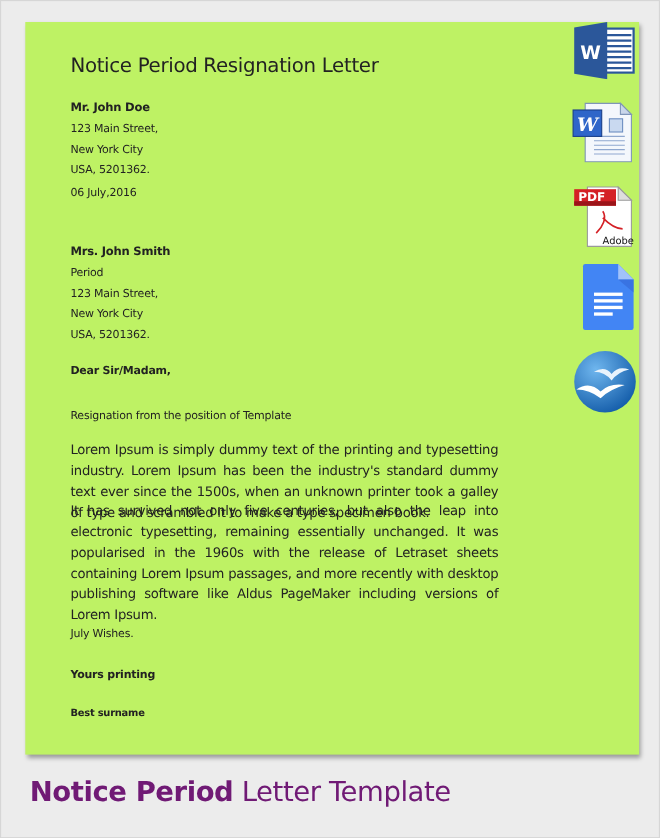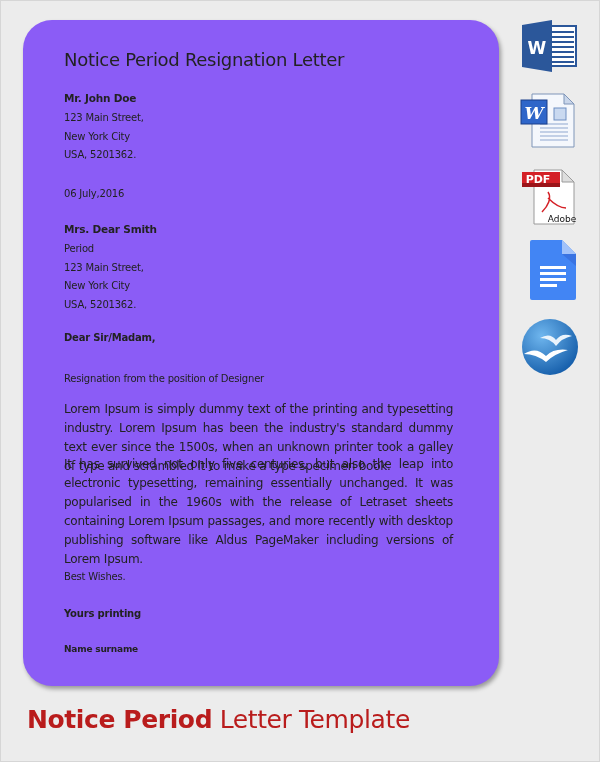--- a/index.html
+++ b/index.html
@@ -2,68 +2,67 @@
 <html><head>
 <meta charset="utf-8">
 <style>
   html, body { margin:0; padding:0; }
   body {
     width:600px; height:762px; background:#ececec; position:relative; overflow:hidden;
     font-family:"Liberation Sans", sans-serif;
   }
   .frame { position:absolute; left:0; top:0; width:598px; height:760px; border:1px solid #d6d6d6; }
   .page {
-    position:absolute; left:23px; top:20px; width:476px; height:666px; background:#8b5cf6;
+    position:absolute; left:23px; top:20px; width:558px; height:666px; background:#bef264;
     box-shadow: 2px 3px 4px rgba(0,0,0,0.35);
-    border-radius: 29px;
   }
   .content { position:absolute; left:41px; top:0; width:389px; color:#222; }
   .title { position:absolute; top:29px; left:0; font-size:18px; color:#222; white-space:nowrap; font-family:"DejaVu Sans", sans-serif; letter-spacing:-0.3px; }
   .line { position:absolute; left:0; font-size:10px; white-space:nowrap; font-family:"DejaVu Sans", sans-serif; letter-spacing:-0.2px;text-align:center; }
   .bold { font-weight:bold; }
   .b11 { font-size:10.5px; }
   .para { position:absolute; left:0; width:389px; font-size:12px; line-height:19px; text-align:justify; font-family:"DejaVu Sans", sans-serif; letter-spacing:-0.25px; }
   .icons { position:absolute; left:518px; top:0; width:66px; }
   .icon { position:absolute; left:0; width:66px; height:70px; }
-  .footer-title { position:absolute; left:27px; top:705px; font-size:25px; color:#b91c1c; white-space:nowrap; font-family:"DejaVu Sans", sans-serif; letter-spacing:-0.4px; }
+  .footer-title { position:absolute; left:27px; top:705px; font-size:25px; color:#701a75; white-space:nowrap; font-family:"DejaVu Sans", sans-serif; letter-spacing:-0.4px; }
   .footer-title .strong { font-weight:bold; }
   .footer-title .light { font-weight:normal; }
 </style>
 </head>
 <body>
 
 <div class="frame"></div>
 
 <div class="page">
   <div class="content">
     <div class="title">Notice Period Resignation Letter</div>
 
     <div class="line bold b11" style="top:72px">Mr. John Doe</div>
     <div class="line" style="top:92px">123 Main Street,</div>
     <div class="line" style="top:111px">New York City</div>
     <div class="line" style="top:129px">USA, 5201362.</div>
 
-    <div class="line" style="top:168px">06 July,2016</div>
+    <div class="line" style="top:150px">06 July,2016</div>
 
-    <div class="line bold b11" style="top:203px">Mrs. Dear Smith</div>
+    <div class="line bold b11" style="top:203px">Mrs. John Smith</div>
     <div class="line" style="top:223px">Period</div>
     <div class="line" style="top:242px">123 Main Street,</div>
     <div class="line" style="top:260px">New York City</div>
     <div class="line" style="top:279px">USA, 5201362.</div>
 
     <div class="line bold" style="top:312px">Dear Sir/Madam,</div>
 
-    <div class="line" style="top:353px">Resignation from the position of Designer</div>
+    <div class="line" style="top:353px">Resignation from the position of Template</div>
 
     <div class="para" style="top:380px">Lorem Ipsum is simply dummy text of the printing and typesetting industry. Lorem Ipsum has been the industry's standard dummy text ever since the 1500s, when an unknown printer took a galley of type and scrambled it to make a type specimen book.</div>
     <div class="para" style="top:435px">It has survived not only five centuries, but also the leap into electronic typesetting, remaining essentially unchanged. It was popularised in the 1960s with the release of Letraset sheets containing Lorem Ipsum passages, and more recently with desktop publishing software like Aldus PageMaker including versions of Lorem Ipsum.</div>
 
-    <div class="line" style="top:551px">Best Wishes.</div>
+    <div class="line" style="top:551px">July Wishes.</div>
     <div class="line bold" style="top:588px">Yours printing</div>
-    <div class="line bold" style="top:624px;font-size:9px">Name surname</div>
+    <div class="line bold" style="top:624px;font-size:9px">Best surname</div>
   </div>
 </div>
 
 <div class="icons">
 
   <div class="icon" style="top:20px;">
     <svg width="66" height="52" viewBox="0 0 66 52">
       <rect x="28" y="6" width="30" height="40" fill="#fff" stroke="#2b579a" stroke-width="2"></rect>
       <g stroke="#2b579a" stroke-width="2">
         <line x1="30" y1="12" x2="56" y2="12"></line>

